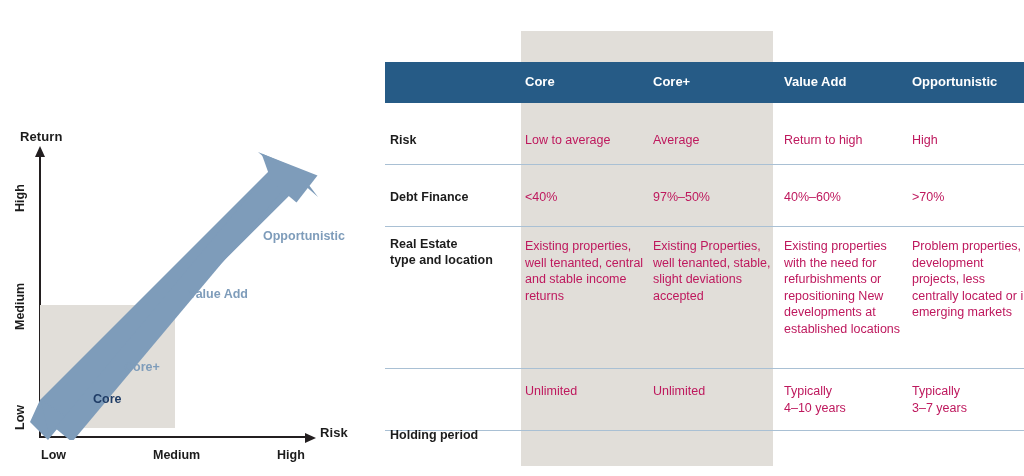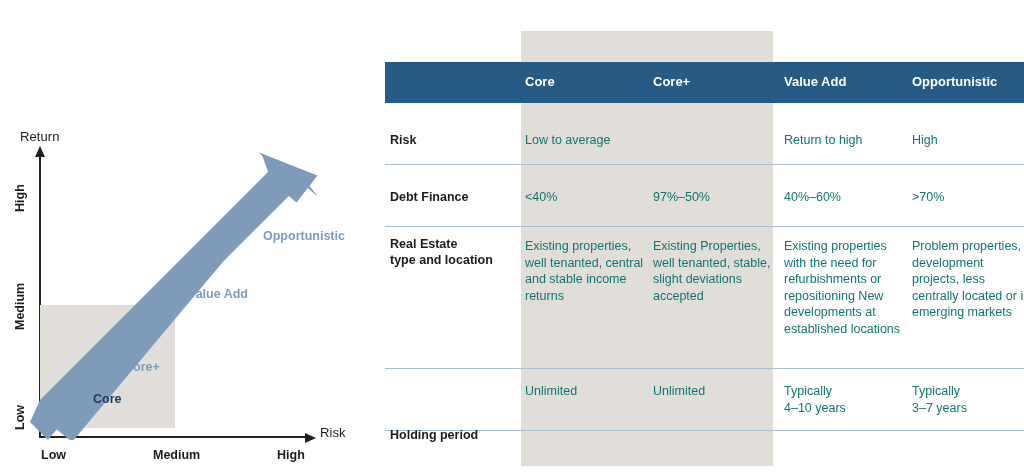--- a/index.html
+++ b/index.html
@@ -17,21 +17,21 @@
 
   
   #chart-panel {
     position: absolute;
     left: 0; top: 0;
     width: 380px; height: 476px;
   }
 
   .axis-title {
     position: absolute;
-    font-weight: normal;
+    font-weight: bold;
     font-size: 13px;
     color: #1c1c1c;
     letter-spacing: .1px;
     white-space: nowrap;
   }
   #return-axis-title { left: 20px; top: 129px; }
   #risk-axis-title   { left: 320px; top: 425px; }
 
   .axis-line {
     position: absolute;
@@ -156,21 +156,21 @@
     font-size: 12.5px;
     line-height: 16px;
     color: #1c1c1c;
     width: 125px;
   }
 
   .cell {
     position: absolute;
     font-size: 12.5px;
     line-height: 16.6px;
-    color: #0f766e;
+    color: #be185d;
     width: 122px;
     white-space: pre-line;
   }
 
   #row-risk-label           { top: 132px; }
   #row-debt-label           { top: 189px; }
   #row-realestate-label     { top: 220px; margin-top: 16px; }
   #row-holding-label        { top: 383px; margin-top: 44px; }
 
   .r-risk        { top: 132px; }
@@ -226,20 +226,21 @@
   <div class="rule" id="rule-3"></div>
   <div class="rule" id="rule-4"></div>
 
   <div class="col-head col-1">Core</div>
   <div class="col-head col-2">Core+</div>
   <div class="col-head col-3">Value Add</div>
   <div class="col-head col-4">Opportunistic</div>
 
   <div class="row-label" id="row-risk-label">Risk</div>
   <div class="cell r-risk col-1">Low to average</div>
+  <div class="cell r-risk col-2">Average</div>
   <div class="cell r-risk col-3">Return to high</div>
   <div class="cell r-risk col-4">High</div>
 
   <div class="row-label" id="row-debt-label">Debt Finance</div>
   <div class="cell r-debt col-1">&lt;40%</div>
   <div class="cell r-debt col-2">97%–50%</div>
   <div class="cell r-debt col-3">40%–60%</div>
   <div class="cell r-debt col-4">&gt;70%</div>
 
   <div class="row-label" id="row-realestate-label" style="white-space:pre-line;">Real Estate

